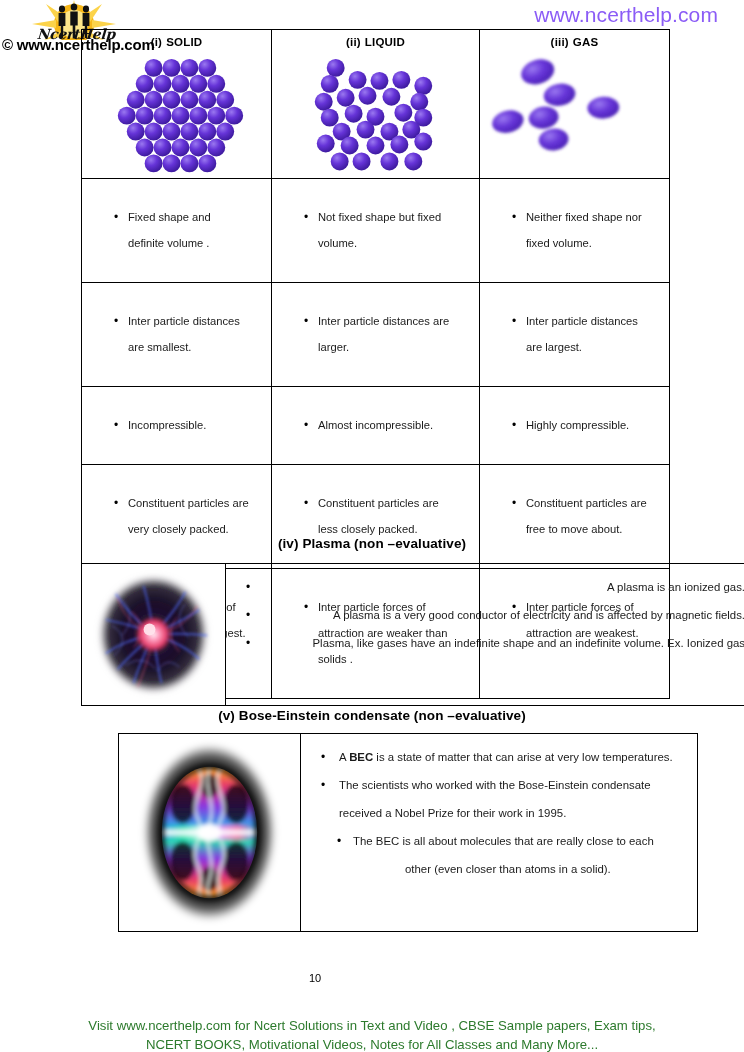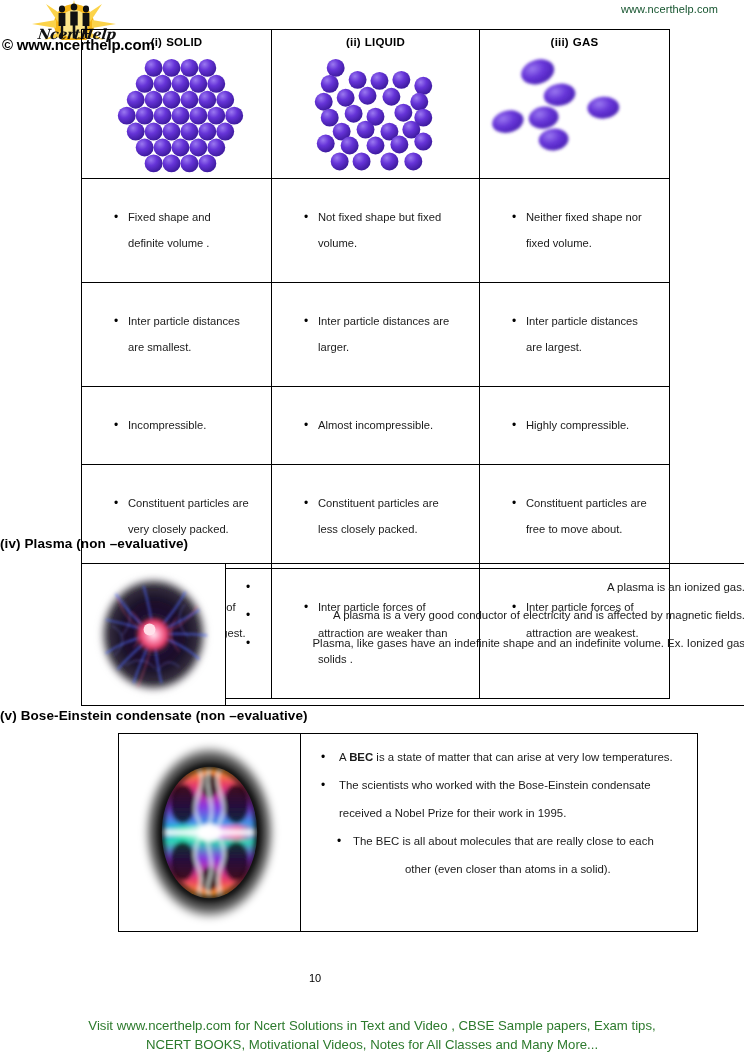--- a/index.html
+++ b/index.html
@@ -10,21 +10,21 @@
     font-family: "Liberation Sans", sans-serif;
     color: #000;
     overflow: hidden;
   }
   .page { position: relative; width: 744px; height: 1052px; background:#fff; }
 
   
   .hdr-url {
     position: absolute; right: 26px; top: 3px;
     font-family: "Liberation Sans", sans-serif;
-    font-size: 11px; color: #14532d; letter-spacing: .1px;
+    font-size: 21px; color: #8b5cf6; letter-spacing: .1px;
   }
   .logo-wrap { position: absolute; left: 0px; top: 0px; width: 190px; height: 52px; }
   .logo-burst { position: absolute; left: 32px; top: 0px; width: 84px; height: 40px; }
   .logo-script {
     position: absolute; left: 38px; top: 26px;
     font-family: "DejaVu Serif", serif; font-style: italic; font-weight: bold;
     font-size: 14px; color: #111; letter-spacing: -0.4px;
     transform: skewX(-6deg);
   }
   .logo-dom {
@@ -55,21 +55,21 @@
     position: relative; padding-left: 24px; font-size: 11.2px;
     line-height: 26px; color: #1a1a1a;
   }
   ul.b li::before {
     content: "\2022"; position: absolute; left: 10px; top: 0;
     font-size: 12px; line-height: 26px; color: #000;
   }
 
   
   .subhd {
-    position: absolute; width: 744px; text-align: left;
+    position: absolute; width: 744px; text-align: center;
     font-weight: bold; font-size: 13.5px; color: #000; letter-spacing: .1px;
   }
   #sub-plasma { top: 536px; }
   #sub-bec { top: 708px; }
 
   
   .box2 {
     position: absolute; border-collapse: collapse; table-layout: fixed;
   }
   .box2 td { border: 1.6px solid #000; vertical-align: top; padding: 0; }

